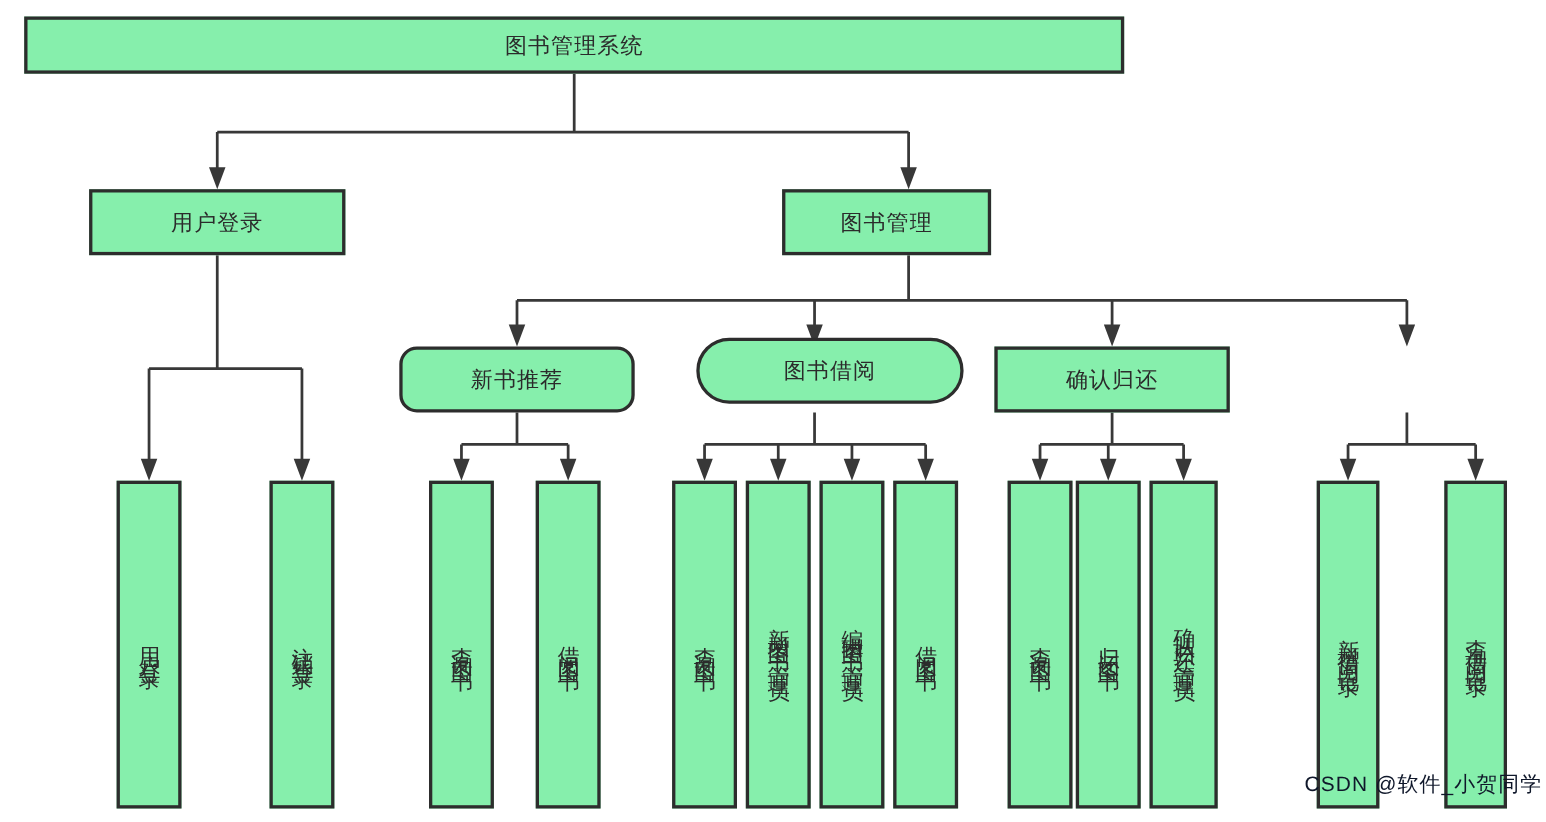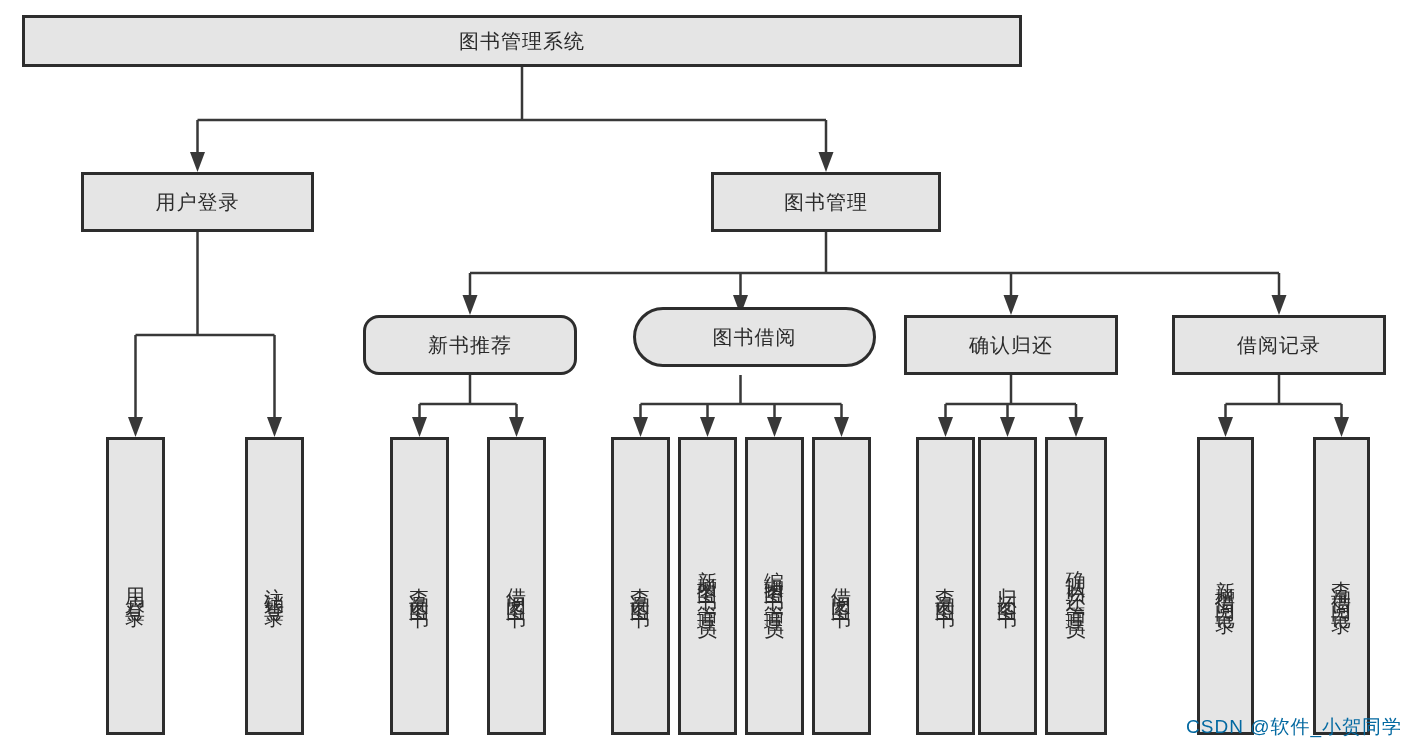--- a/index.html
+++ b/index.html
@@ -19,41 +19,41 @@
     position: absolute;
     left: 0;
     top: 0;
     width: 1405px;
     height: 747px;
   }
   .box {
     position: absolute;
     box-sizing: border-box;
     border: 3px solid #2d2d2d;
-    background: #e5e5e5;
+    background: #86efac;
     display: flex;
     align-items: center;
     justify-content: center;
     color: #2b2b2b;
   }
   .hbox { font-size: 20px; letter-spacing: 1px; }
   .vbox { font-size: 20px; }
   .vtext {
     writing-mode: vertical-rl;
     text-orientation: mixed;
     letter-spacing: 7px;
     line-height: 1;
     white-space: nowrap;
   }
   .watermark {
     position: absolute;
     right: 3px;
-    bottom: 7px;
+    bottom: 21px;
     font-size: 19px;
-    color: #0369a1;
+    color: #0f172a;
     letter-spacing: 1px;
   }
 </style>
 </head>
 <body>
 
 <div id="canvas">
 
   <svg id="connectors" viewBox="0 0 1405 747" xmlns="http://www.w3.org/2000/svg">
     <path fill="none" stroke="#383838" stroke-width="2.5" d="
@@ -86,35 +86,32 @@
       M1334 417 L1349 417 L1341.5 437 Z"></path>
   </svg>
 
   <div class="box hbox" style="left:22px; top:15px; width:1000px; height:52px;">
     <span>图书管理系统</span>
   </div>
 
   <div class="box hbox" style="left:81px; top:172px; width:233px; height:60px;">
     <span>用户登录</span>
   </div>
-  <div class="box hbox" style="left:711px; top:172px; width:230px; height:60px;">
+  <div class="box hbox" style="left:711px; top:172px; width:190px; height:60px;">
     <span>图书管理</span>
   </div>
 
   <div class="box hbox" style="left:363px; top:315px; width:214px; height:60px;border-radius:16px;">
     <span>新书推荐</span>
   </div>
   <div class="box hbox" style="left:633px; top:307px; width:243px; height:60px;border-radius:30px;">
     <span>图书借阅</span>
   </div>
   <div class="box hbox" style="left:904px; top:315px; width:214px; height:60px;">
     <span>确认归还</span>
-  </div>
-  <div class="box hbox" style="left:1172px; top:315px; width:214px; height:60px;">
-    <span>借阅记录</span>
   </div>
 
   <div class="box vbox" style="left:106px; top:437px; width:59px; height:298px;">
     <span class="vtext">用户登录</span>
   </div>
   <div class="box vbox" style="left:245px; top:437px; width:59px; height:298px;">
     <span class="vtext">注销登录</span>
   </div>
 
   <div class="box vbox" style="left:390px; top:437px; width:59px; height:298px;">

